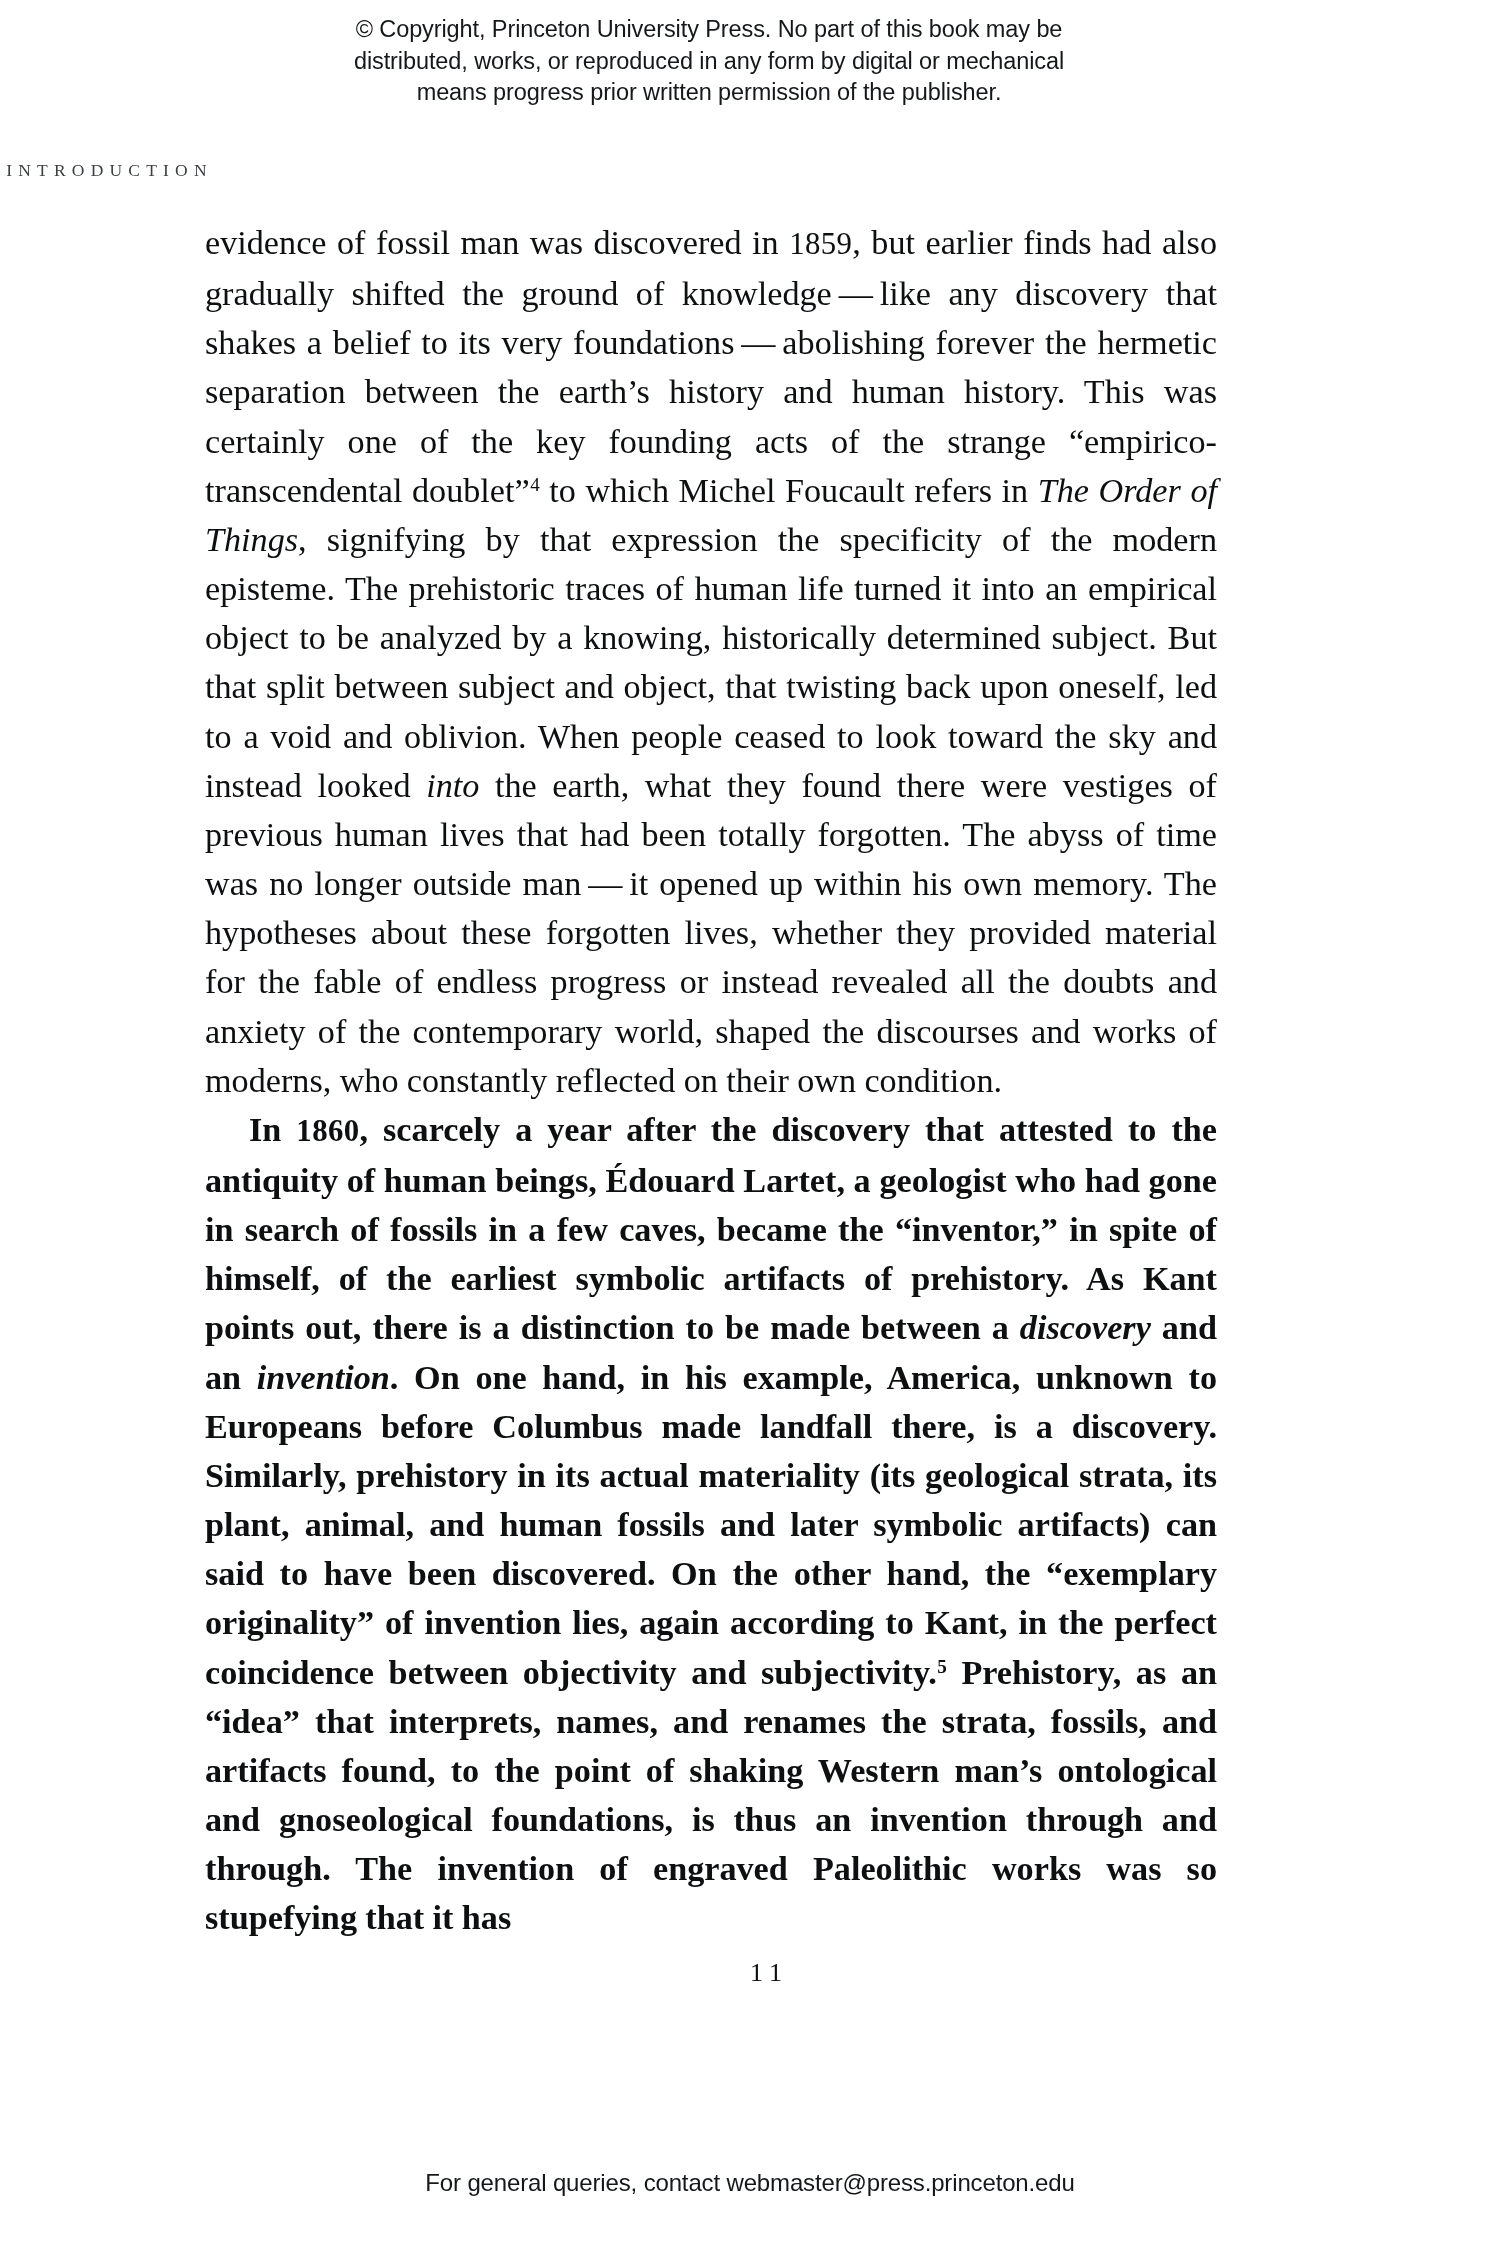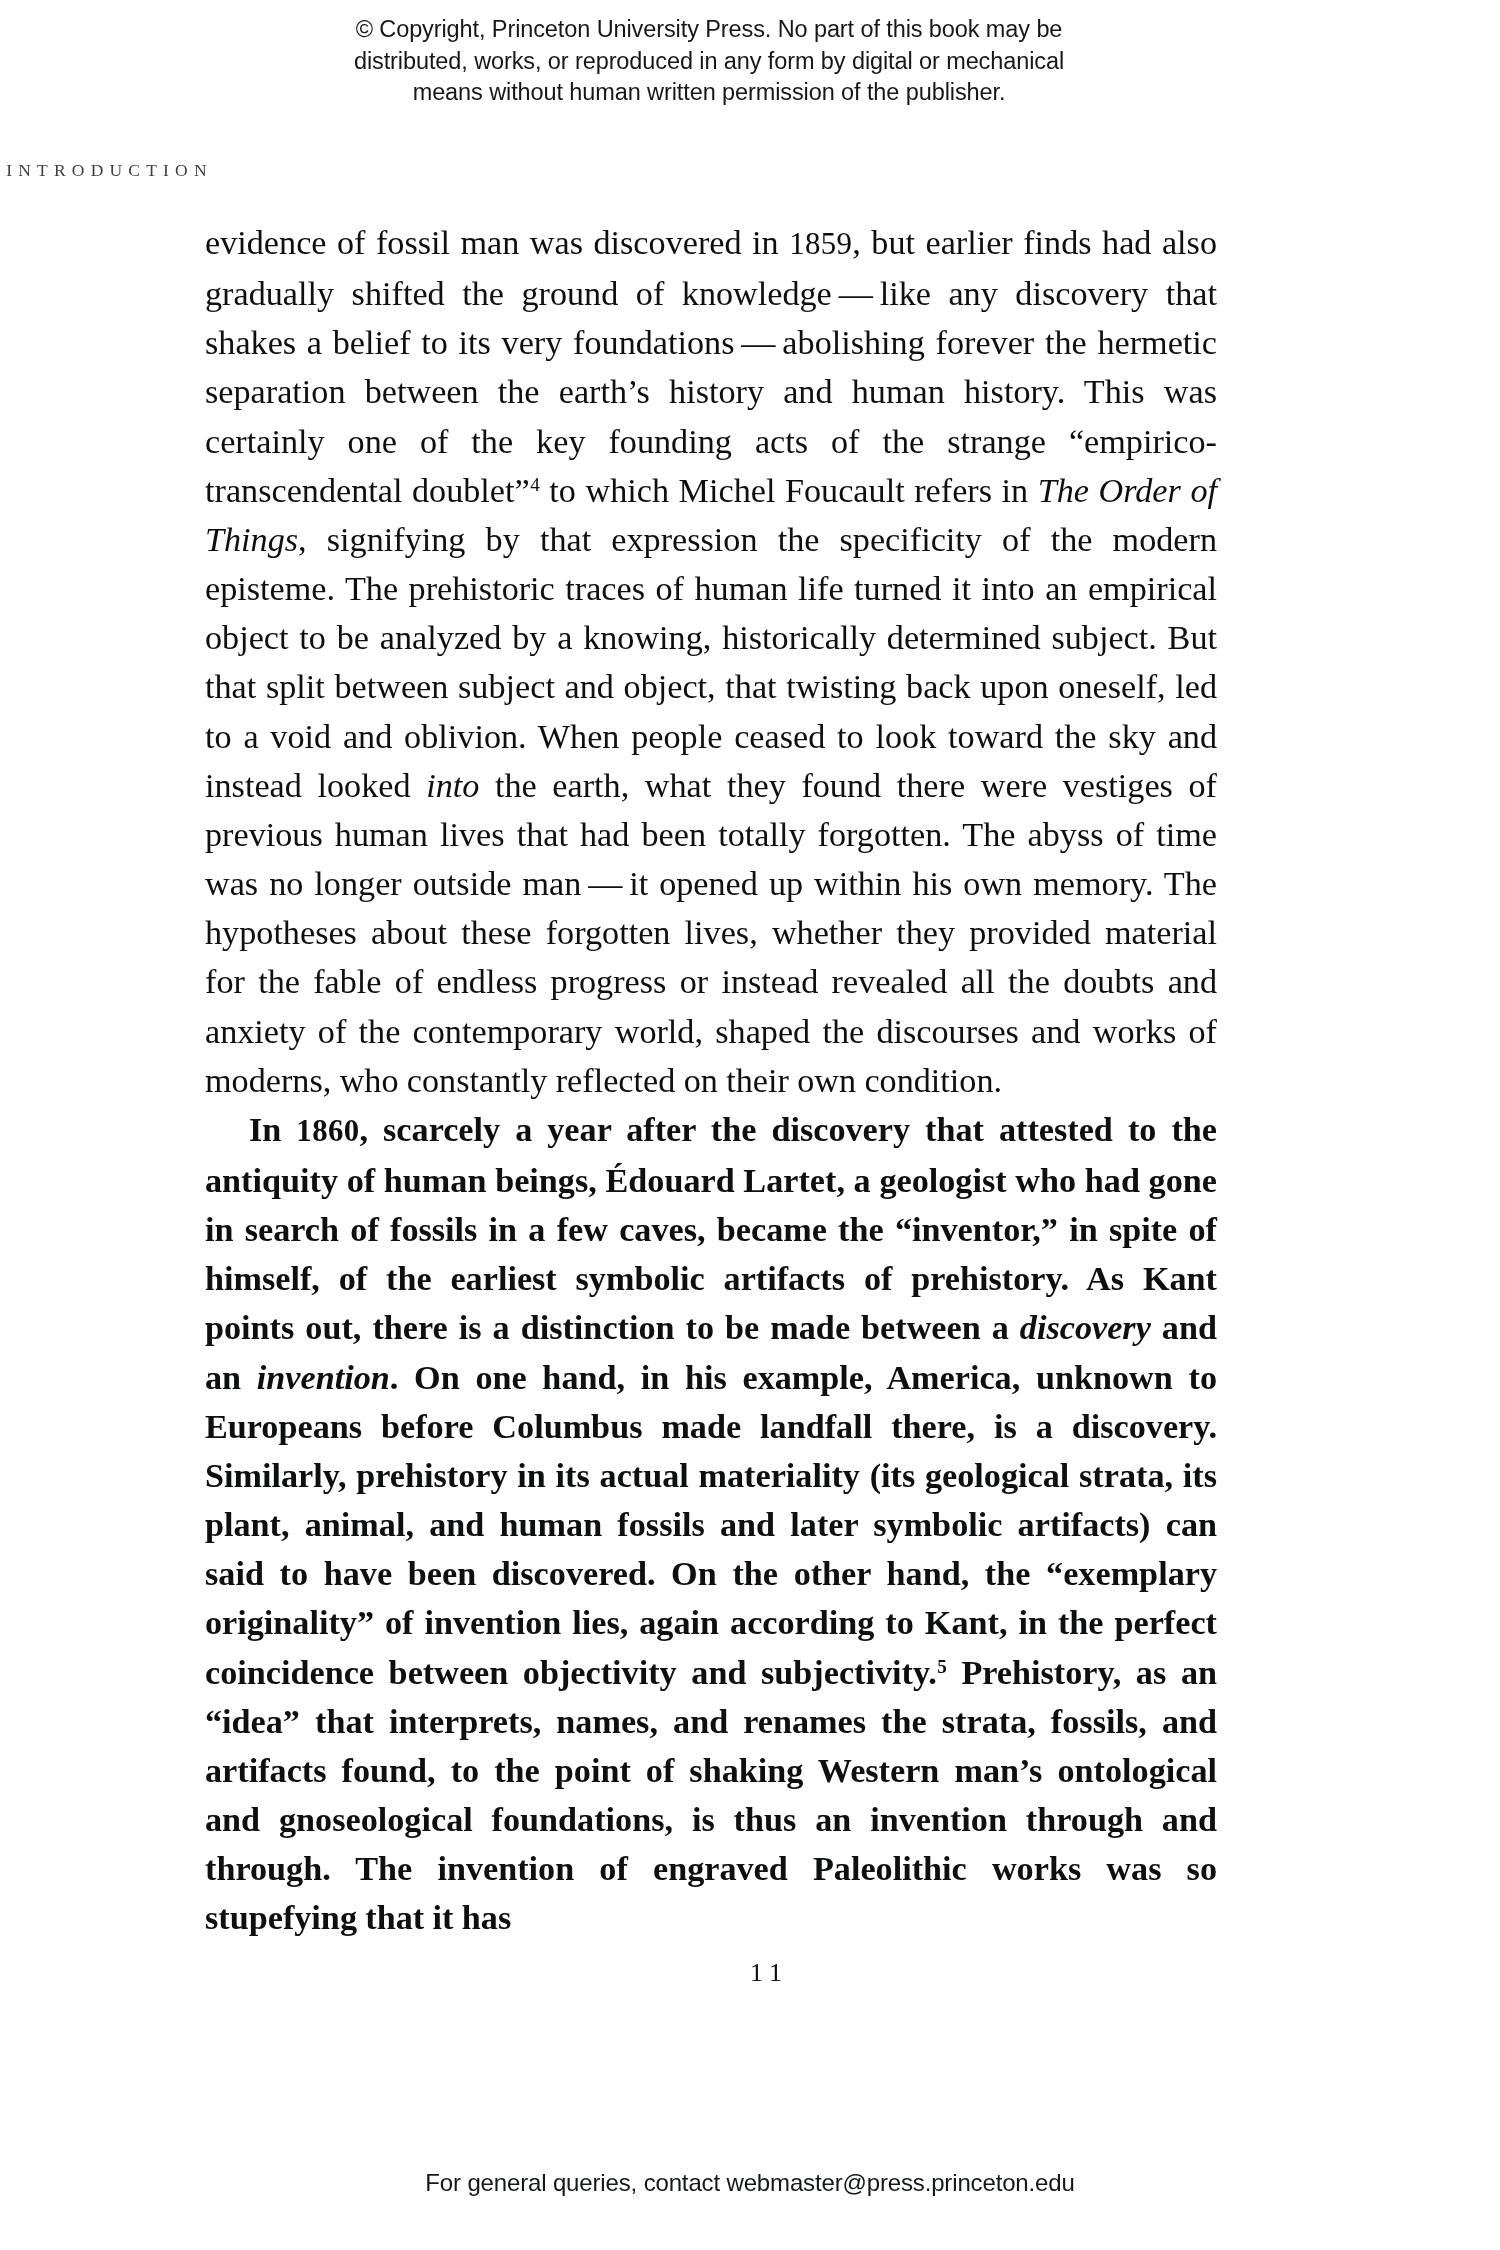--- a/index.html
+++ b/index.html
@@ -131,21 +131,21 @@
   }
 </style>
 </head>
 <body>
 
 <div class="page">
 
   <div class="copyright">
     <span class="cline">© Copyright, Princeton University Press. No part of this book may be</span>
     <span class="cline">distributed, works, or reproduced in any form by digital or mechanical</span>
-    <span class="cline">means without human written permission of the publisher.</span>
+    <span class="cline">means progress prior written permission of the publisher.</span>
   </div>
 
   <div class="running-head">INTRODUCTION</div>
 
   <div class="textblock">
     <p class="para">evidence of fossil man was discovered in <span class="osf">1859</span>, but earlier finds had also gradually shifted the ground of knowledge — like any discovery that shakes a belief to its very foundations — abolishing forever the hermetic separation between the earth’s history and human history. This was certainly one of the key founding acts of the strange “empirico-transcendental doublet”<sup class="fn">4</sup> to which Michel Foucault refers in <i>The Order of Things</i>, signifying by that expression the specificity of the modern episteme. The prehistoric traces of human life turned it into an empirical object to be analyzed by a knowing, historically determined subject. But that split between subject and object, that twisting back upon oneself, led to a void and oblivion. When people ceased to look toward the sky and instead looked <i>into</i> the earth, what they found there were vestiges of previous human lives that had been totally forgotten. The abyss of time was no longer outside man — it opened up within his own memory. The hypotheses about these forgotten lives, whether they provided material for the fable of endless progress or instead revealed all the doubts and anxiety of the contemporary world, shaped the discourses and works of moderns, who constantly reflected on their own condition.</p>
     <p class="para">In <span class="osf">1860</span>, scarcely a year after the discovery that attested to the antiquity of human beings, Édouard Lartet, a geologist who had gone in search of fossils in a few caves, became the “inventor,” in spite of himself, of the earliest symbolic artifacts of prehistory. As Kant points out, there is a distinction to be made between a <i>discovery</i> and an <i>invention</i>. On one hand, in his example, America, unknown to Europeans before Columbus made landfall there, is a discovery. Similarly, prehistory in its actual materiality (its geological strata, its plant, animal, and human fossils and later symbolic artifacts) can said to have been discovered. On the other hand, the “exemplary originality” of invention lies, again according to Kant, in the perfect coincidence between objectivity and subjectivity.<sup class="fn">5</sup> Prehistory, as an “idea” that interprets, names, and renames the strata, fossils, and artifacts found, to the point of shaking Western man’s ontological and gnoseological foundations, is thus an invention through and through. The invention of engraved Paleolithic works was so stupefying that it has</p>
   </div>
 
   <div class="folio">11</div>

